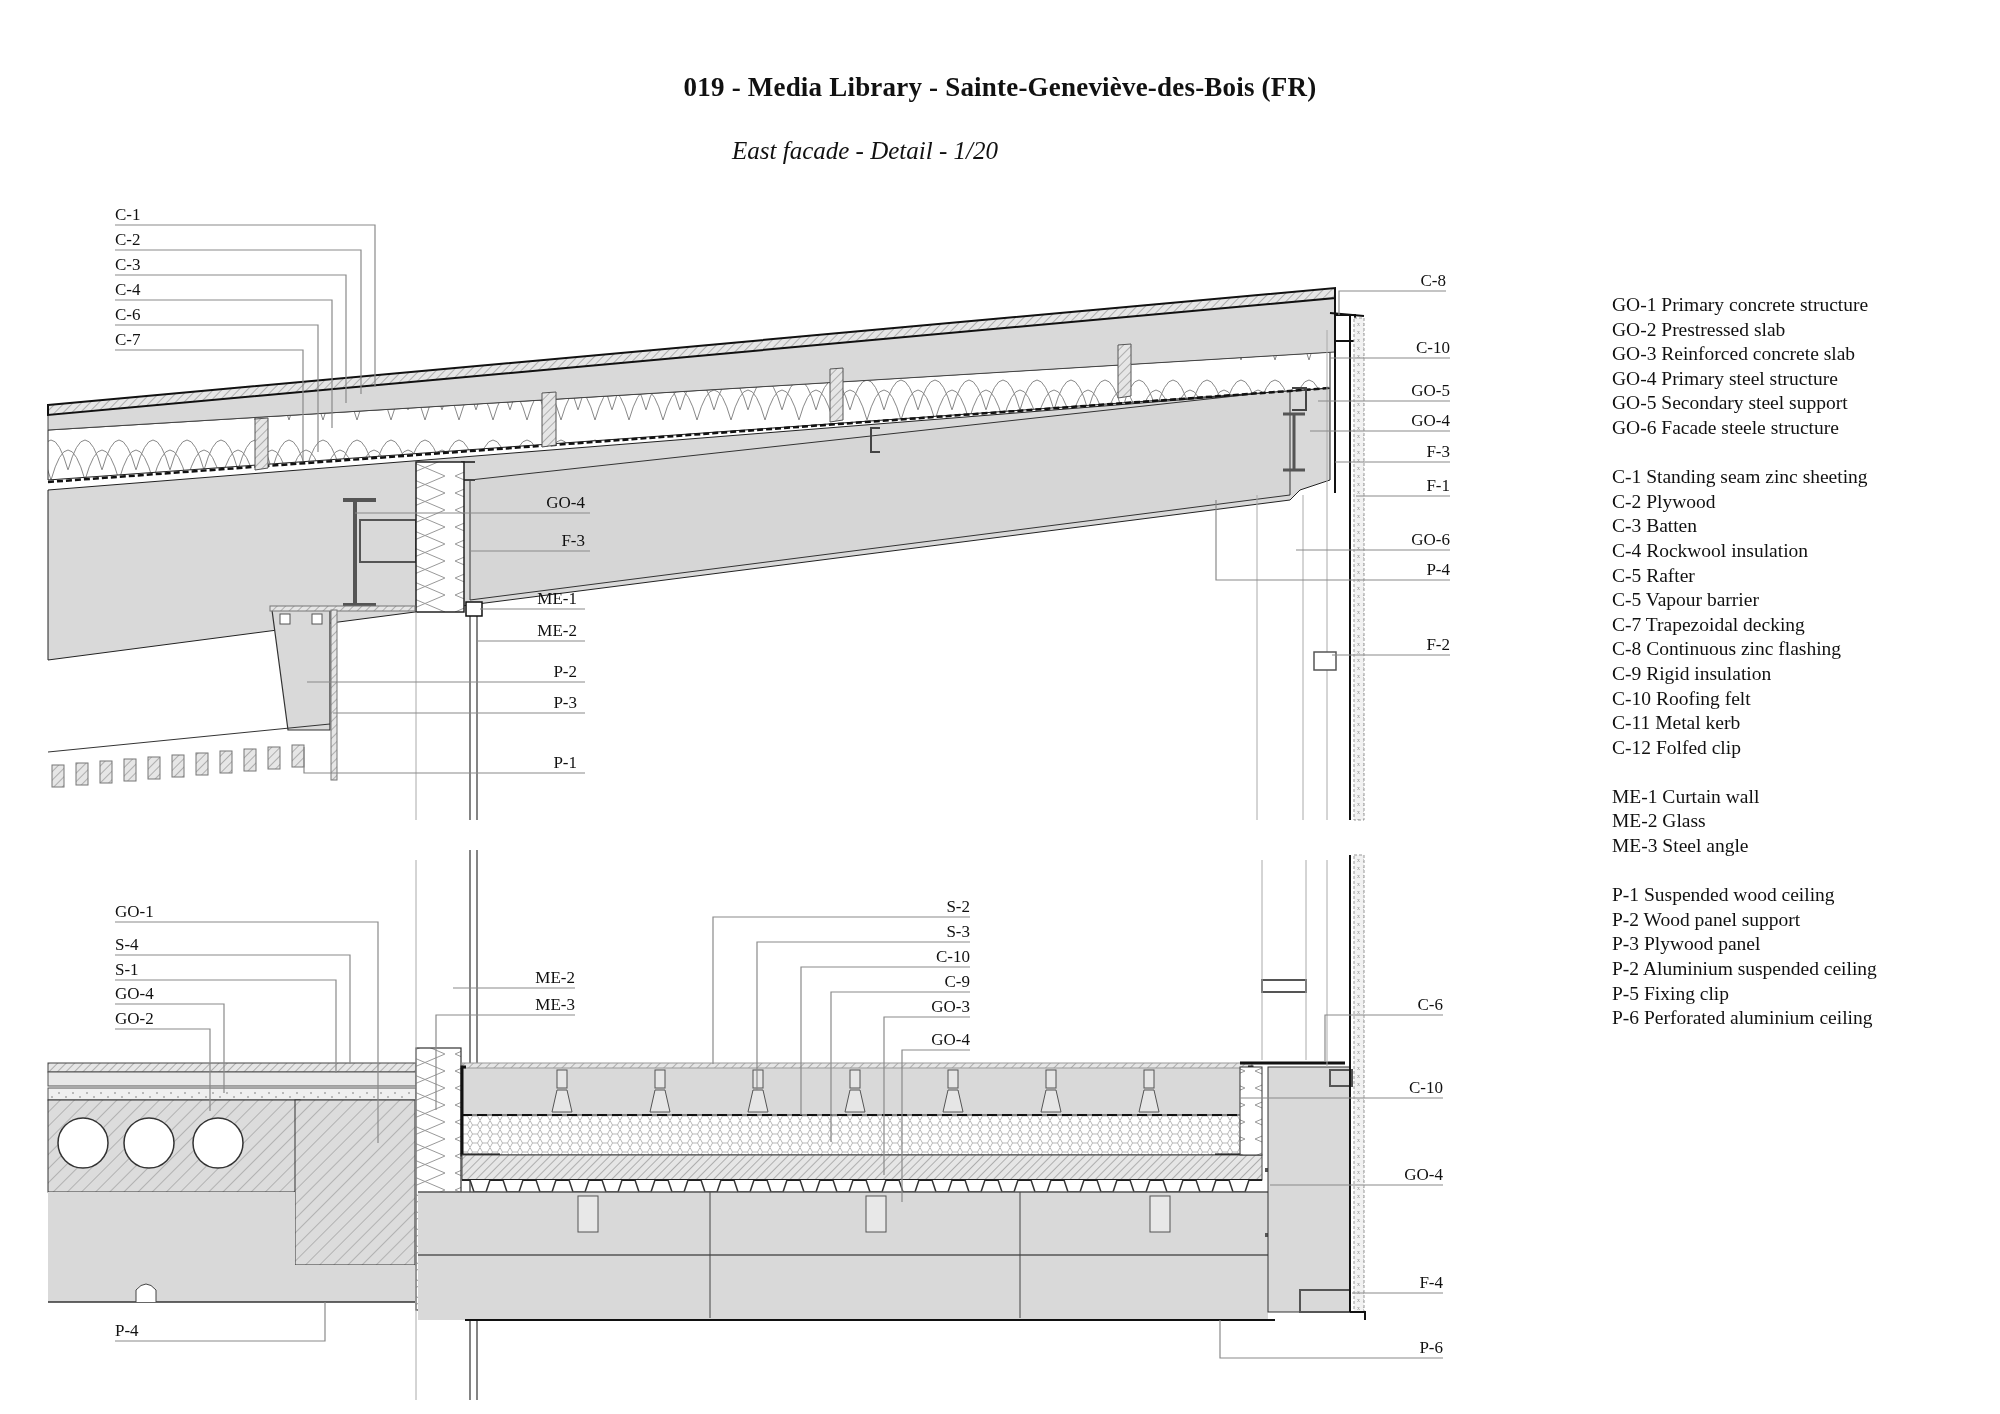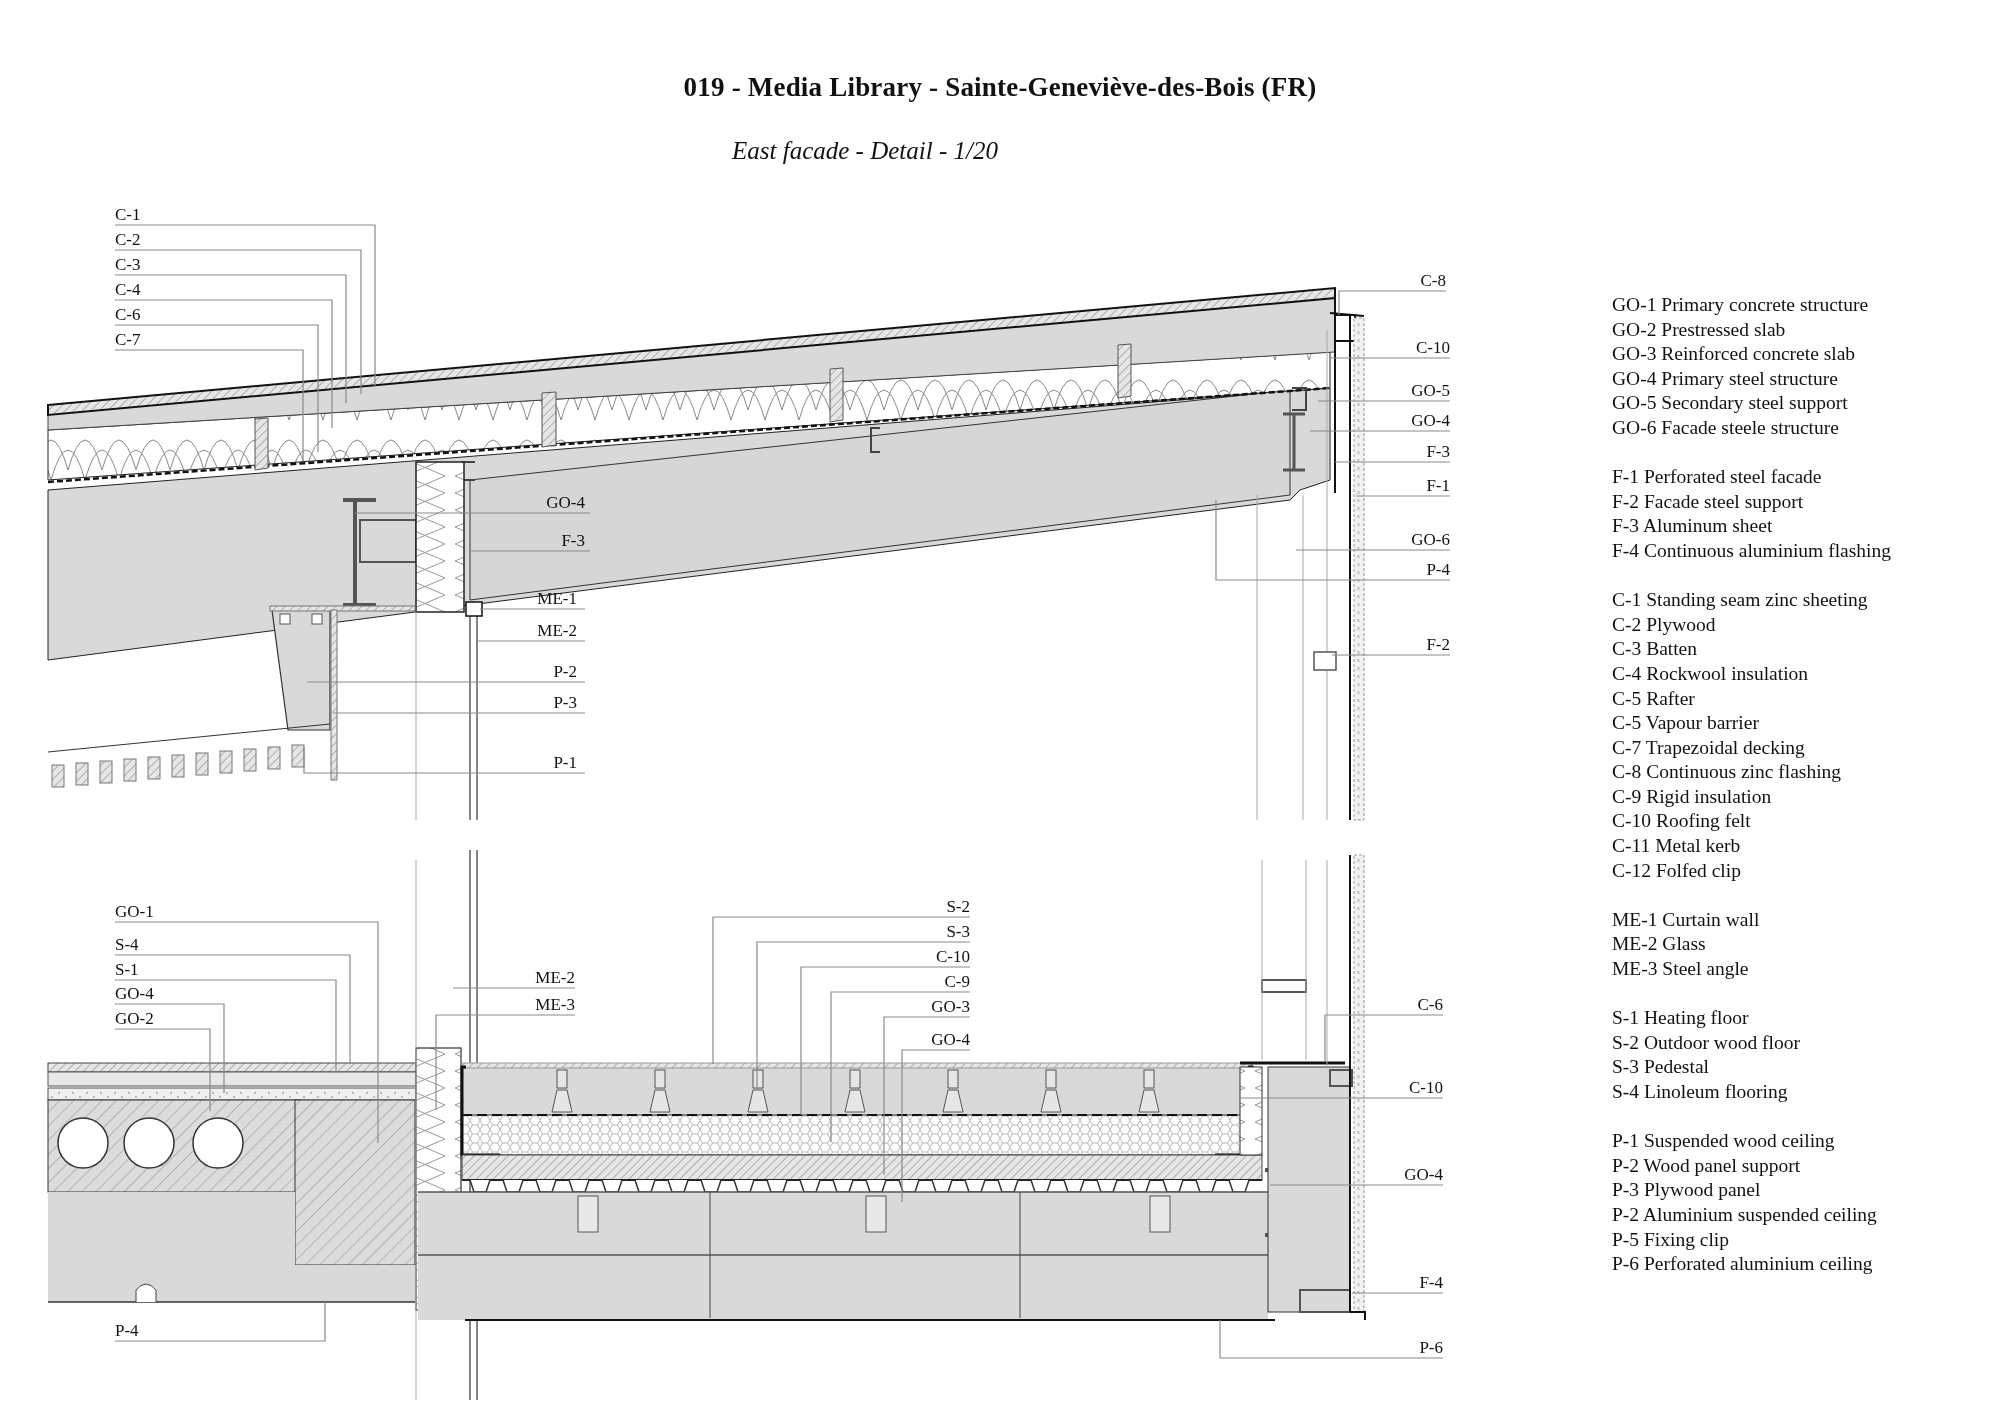--- a/index.html
+++ b/index.html
@@ -335,51 +335,39 @@
 <div class="legend">
   <div class="group">
     <div class="item">GO-1 Primary concrete structure</div>
     <div class="item">GO-2 Prestressed slab</div>
     <div class="item">GO-3 Reinforced concrete slab</div>
     <div class="item">GO-4 Primary steel structure</div>
     <div class="item">GO-5 Secondary steel support</div>
     <div class="item">GO-6 Facade steele structure</div>
   </div>
   <div class="group">
-    <div class="item">F-1 Perforated steel facade</div>
-    <div class="item">F-2 Facade steel support</div>
-    <div class="item">F-3 Aluminum sheet</div>
-    <div class="item">F-4 Continuous aluminium flashing</div>
-  </div>
-  <div class="group">
     <div class="item">C-1 Standing seam zinc sheeting</div>
     <div class="item">C-2 Plywood</div>
     <div class="item">C-3 Batten</div>
     <div class="item">C-4 Rockwool insulation</div>
     <div class="item">C-5 Rafter</div>
     <div class="item">C-5 Vapour barrier</div>
     <div class="item">C-7 Trapezoidal decking</div>
     <div class="item">C-8 Continuous zinc flashing</div>
     <div class="item">C-9 Rigid insulation</div>
     <div class="item">C-10 Roofing felt</div>
     <div class="item">C-11 Metal kerb</div>
     <div class="item">C-12 Folfed clip</div>
   </div>
   <div class="group">
     <div class="item">ME-1 Curtain wall</div>
     <div class="item">ME-2 Glass</div>
     <div class="item">ME-3 Steel angle</div>
   </div>
   <div class="group">
-    <div class="item">S-1 Heating floor</div>
-    <div class="item">S-2 Outdoor wood floor</div>
-    <div class="item">S-3 Pedestal</div>
-    <div class="item">S-4 Linoleum flooring</div>
-  </div>
-  <div class="group">
     <div class="item">P-1 Suspended wood ceiling</div>
     <div class="item">P-2 Wood panel support</div>
     <div class="item">P-3 Plywood panel</div>
     <div class="item">P-2 Aluminium suspended ceiling</div>
     <div class="item">P-5 Fixing clip</div>
     <div class="item">P-6 Perforated aluminium ceiling</div>
   </div>
 </div>
 
 </body></html>

